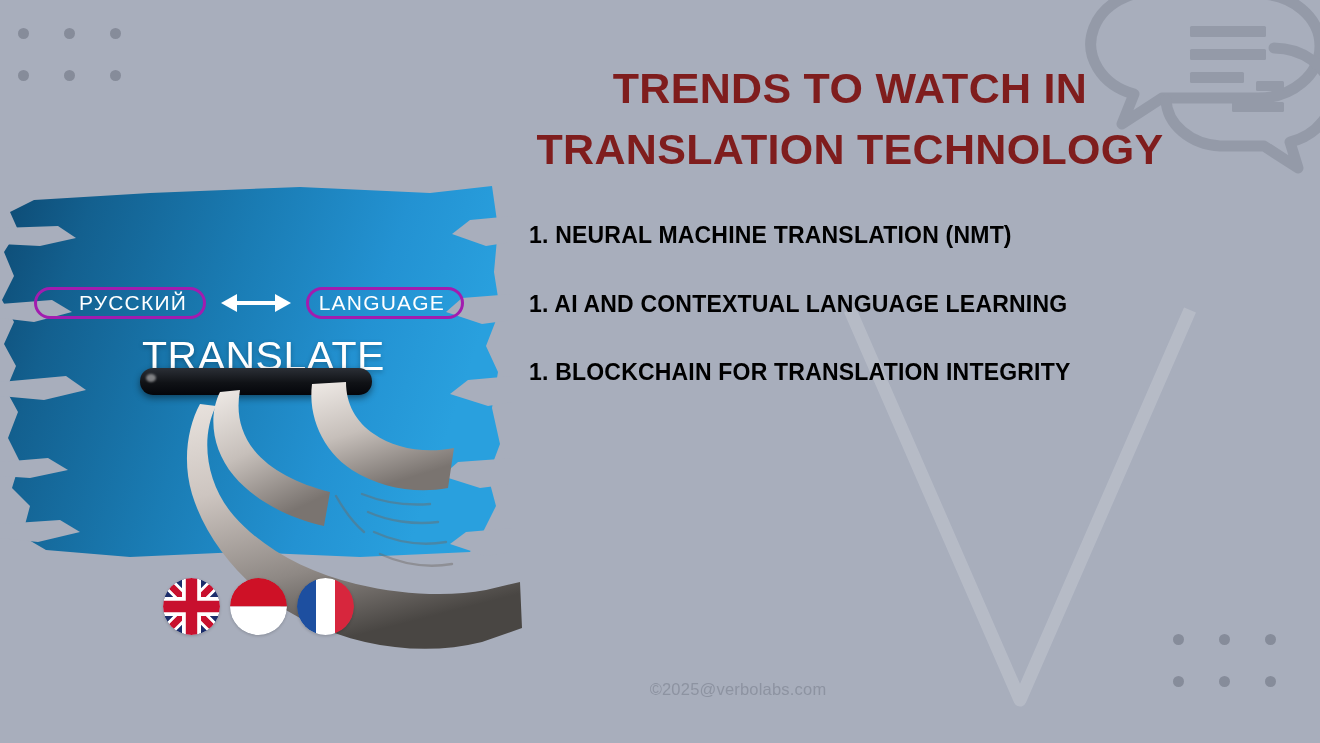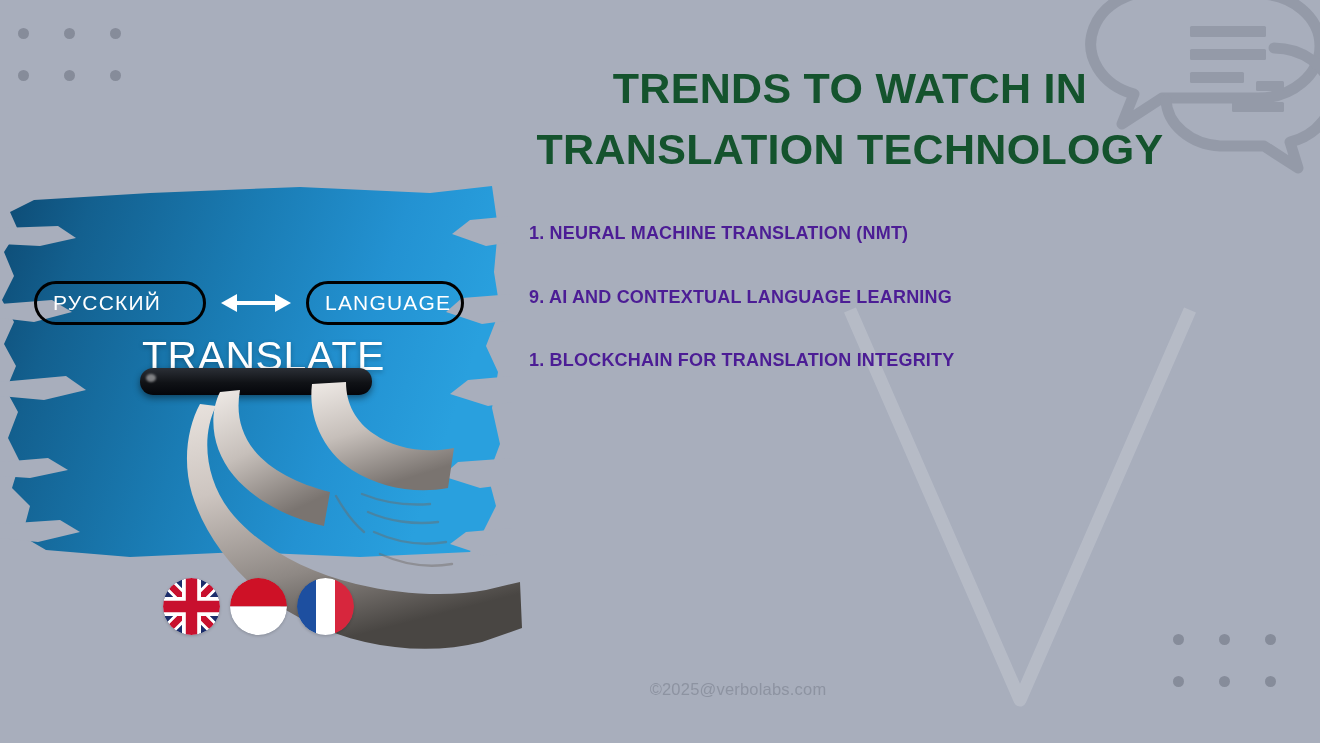--- a/index.html
+++ b/index.html
@@ -53,24 +53,24 @@
   .artwork svg.brush { position:absolute; inset:0; width:100%; height:100%; display:block; }
 
   
   .pill-row {
     position:absolute;
     left:34px; top:100px;
     width:430px; height:54px;
     display:flex; align-items:center;
   }
   .pill {
-    border:3px solid #000000;
+    border:3px solid #a21caf;
     border-radius:27px;
-    height:44px;
-    display:flex; align-items:center; justify-content:flex-start;
+    height:32px;
+    display:flex; align-items:center; justify-content:flex-end;
     padding:0 16px;
     color:#ffffff;
     font-size:21px;
     letter-spacing:1.2px;
     white-space:nowrap;
   }
   .pill.ru { width:172px; }
   .pill.en { width:158px; }
   .arrow { flex:1; display:flex; align-items:center; justify-content:center; }
   .arrow svg { width:74px; height:26px; display:block; }
@@ -117,37 +117,37 @@
     box-shadow:0 1px 3px rgba(0,0,0,.18);
   }
   .flag svg { width:100%; height:100%; display:block; }
 
   
   .title {
     position:absolute;
     left:500px; top:58px;
     width:700px;
     text-align:center;
-    color:#14532d;
+    color:#7f1d1d;
     font-size:43px;
     font-weight:bold;
     line-height:1.42;
     letter-spacing:.3px;
   }
   .title .line { display:block; white-space:nowrap; }
 
   .trend-list {
     position:absolute;
     left:529px; top:224px;
     width:700px;
     list-style:none;
   }
   .trend-item {
-    color:#4c1d95;
-    font-size:18px;
+    color:#000000;
+    font-size:23px;
     font-weight:bold;
     letter-spacing:.2px;
     line-height:1;
     margin-bottom:45.5px;
     white-space:nowrap;
   }
 
   .footer {
     position:absolute;
     left:0; top:680px;
@@ -353,19 +353,19 @@
     </span>
   </div>
 
   <h1 class="title">
     <span class="line">TRENDS TO WATCH IN</span>
     <span class="line">TRANSLATION TECHNOLOGY</span>
   </h1>
 
   <ul class="trend-list">
     <li class="trend-item">1. NEURAL MACHINE TRANSLATION (NMT)</li>
-    <li class="trend-item">9. AI AND CONTEXTUAL LANGUAGE LEARNING</li>
+    <li class="trend-item">1. AI AND CONTEXTUAL LANGUAGE LEARNING</li>
     <li class="trend-item">1. BLOCKCHAIN FOR TRANSLATION INTEGRITY</li>
   </ul>
 
   <div class="footer">©2025@verbolabs.com</div>
 
 </div>
 
 </body></html>

